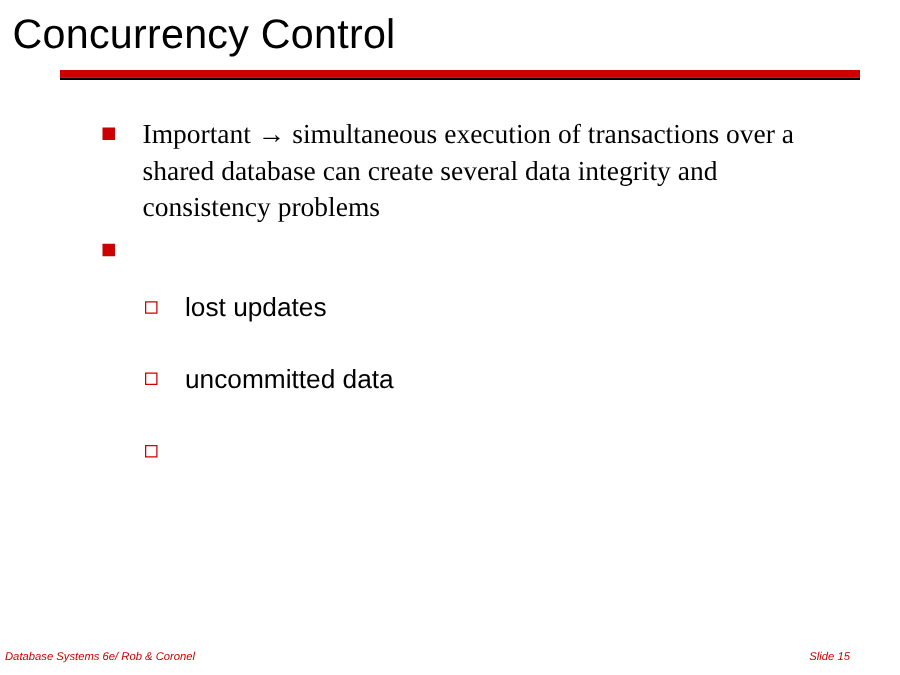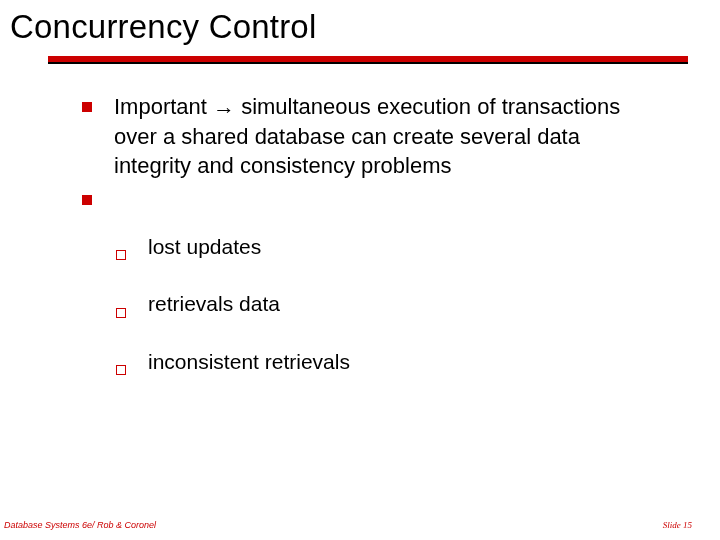--- a/index.html
+++ b/index.html
@@ -36,41 +36,42 @@
   }
   .content {
     margin-top: 28px;
     margin-left: 72px;
     margin-right: 30px;
   }
   .l1 {
     display: flex;
     align-items: flex-start;
     margin-bottom: 4px;
+    font-family: Liberation Serif, serif;
   }
   .l1 .bull {
     width: 10px;
     height: 10px;
     background: #cc0000;
     flex: 0 0 10px;
     margin-top: 10px;
     margin-right: 22px;
   }
   .l1 .txt {
     font-size: 22px;
     line-height: 1.35;
     color: #000;
   }
   .sublist {
     margin-top: 28px;
     margin-left: 34px;
   }
   .l2 {
     display: flex;
-    align-items: flex-end;
+    align-items: flex-start;
     margin-bottom: 30px;
   }
   .l2 .bull {
     width: 10px;
     height: 10px;
     border: 1.5px solid #cc0000;
     flex: 0 0 10px;
     margin-top: 8px;
     margin-right: 22px;
   }
@@ -82,26 +83,25 @@
   .footer-left {
     position: absolute;
     left: 4px;
     bottom: 10px;
     font-size: 9px;
     font-style: italic;
     color: #cc0000;
   }
   .footer-right {
     position: absolute;
-    right: 8px;
+    right: 20px;
     bottom: 10px;
     font-size: 9px;
     font-style: italic;
     color: #cc0000;
-    font-family: Liberation Serif, serif;
   }
 </style>
 </head>
 <body>
 
 <div class="slide">
 
   <div class="title">Concurrency Control</div>
   <div class="rule-red"></div>
   <div class="rule-black"></div>
@@ -119,26 +119,25 @@
 
     <div class="sublist">
 
       <div class="l2">
         <div class="bull"></div>
         <div class="txt">lost updates</div>
       </div>
 
       <div class="l2">
         <div class="bull"></div>
-        <div class="txt">retrievals data</div>
+        <div class="txt">uncommitted data</div>
       </div>
 
       <div class="l2">
         <div class="bull"></div>
-        <div class="txt">inconsistent retrievals</div>
       </div>
 
     </div>
 
   </div>
 
   <div class="footer-left">Database Systems 6e/ Rob &amp; Coronel</div>
   <div class="footer-right">Slide 15</div>
 
 </div>

